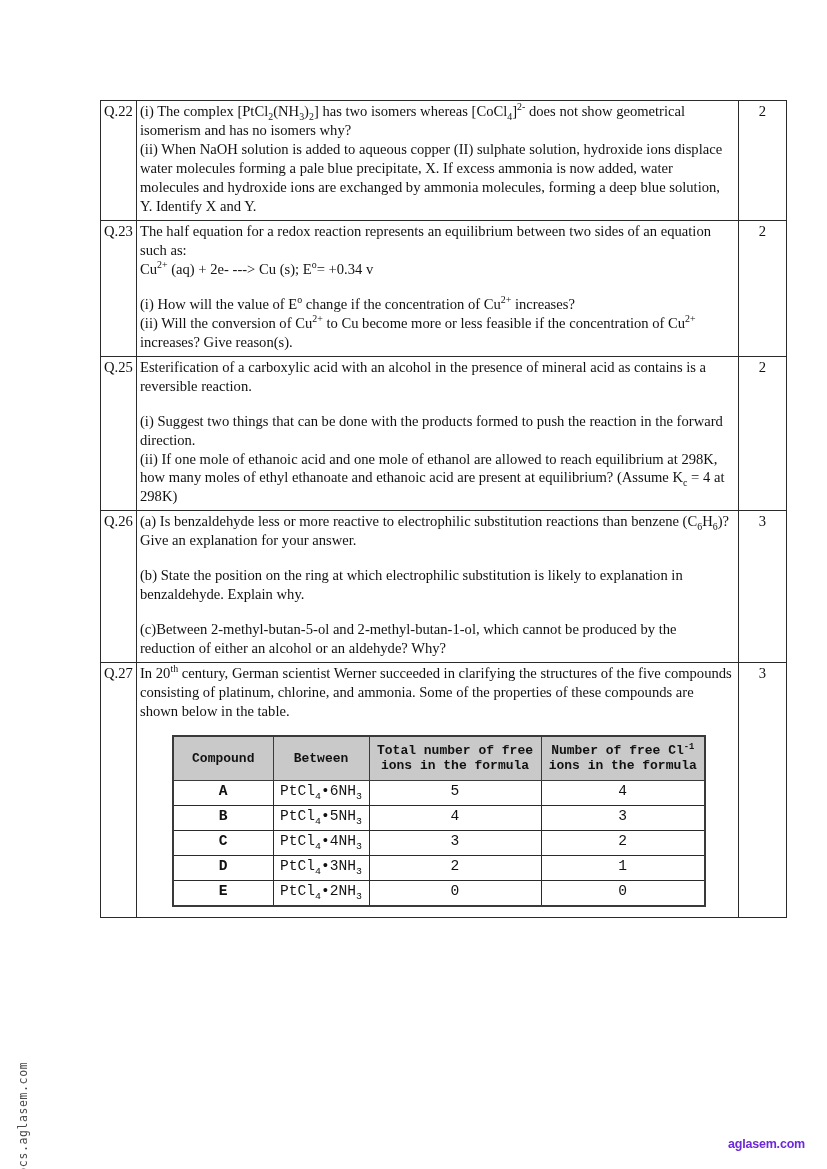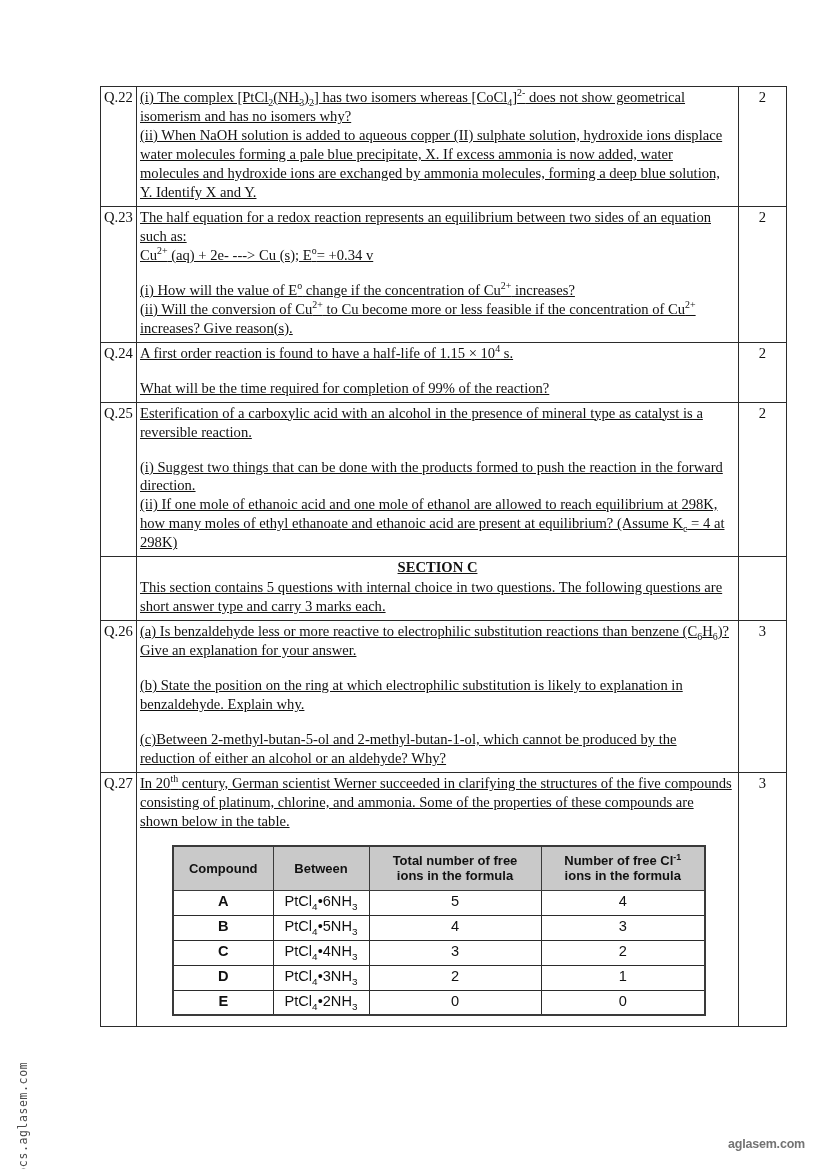--- a/index.html
+++ b/index.html
@@ -38,29 +38,29 @@
   }
 
   
   #brand {
     position: absolute;
     right: 22px;
     bottom: 18px;
     font-family: "Liberation Sans", "DejaVu Sans", sans-serif;
     font-weight: bold;
     font-size: 12.5px;
-    color: #737373;
+    color: #6d28d9;
     letter-spacing: -0.2px;
   }
 
   
   #paper {
     position: absolute;
     left: 100px;
-    top: 86px;
+    top: 100px;
     width: 686px;
     border-collapse: collapse;
     table-layout: fixed;
   }
   #paper td {
     border: 1px solid #2b2b2b;
     vertical-align: top;
     padding: 1px 3px 4px 3px;
     font-size: 14.6px;
     line-height: 1.30;
@@ -74,21 +74,20 @@
     padding-left: 2px;
     padding-right: 0;
     white-space: nowrap;
   }
   td.marks {
     text-align: center;
     padding-top: 2px;
   }
   td.body p {
     margin: 0;
-    text-decoration: underline;
   }
   td.body p.gap {
     margin-top: 16px;
   }
   .section-title {
     text-align: center;
     font-weight: bold;
     margin: 0 0 1px 0 !important;
   }
   sup { font-size: 0.68em; vertical-align: super; line-height: 0; }
@@ -96,21 +95,21 @@
 
   
   .inner-wrap {
     margin: 14px 0 6px 32px;
   }
   table.datatable {
     border-collapse: collapse;
     table-layout: fixed;
     width: 534px;
     border: 2px solid #3a3a3a;
-    font-family: Liberation Sans, sans-serif;
+    font-family: Liberation Mono, monospace;
   }
   table.datatable th,
   table.datatable td {
     border: 1px solid #3a3a3a;
     text-align: center;
     font-size: 13px;
     padding: 4px 2px;
     line-height: 1.18;
     color: #111;
   }
@@ -156,43 +155,27 @@
         <td class="qno">Q.23</td>
         <td class="body">
           <p>The half equation for a redox reaction represents an equilibrium between two sides of an equation such as:</p>
           <p>Cu<sup>2+</sup> (aq) + 2e- ---&gt; Cu (s); E<sup>o</sup>= +0.34 v</p>
           <p class="gap">(i) How will the value of E<sup>o</sup> change if the concentration of Cu<sup>2+</sup> increases?</p>
           <p>(ii) Will the conversion of Cu<sup>2+</sup> to Cu become more or less feasible if the concentration of Cu<sup>2+</sup> increases? Give reason(s).</p>
         </td>
         <td class="marks">2</td>
       </tr>
       <tr>
-        <td class="qno">Q.24</td>
-        <td class="body">
-          <p>A first order reaction is found to have a half-life of 1.15 × 10<sup>4</sup> s.</p>
-          <p class="gap">What will be the time required for completion of 99% of the reaction?</p>
-        </td>
-        <td class="marks">2</td>
-      </tr>
-      <tr>
         <td class="qno">Q.25</td>
         <td class="body">
-          <p>Esterification of a carboxylic acid with an alcohol in the presence of mineral type as catalyst is a reversible reaction.</p>
+          <p>Esterification of a carboxylic acid with an alcohol in the presence of mineral acid as contains is a reversible reaction.</p>
           <p class="gap">(i) Suggest two things that can be done with the products formed to push the reaction in the forward direction.</p>
           <p>(ii) If one mole of ethanoic acid and one mole of ethanol are allowed to reach equilibrium at 298K, how many moles of ethyl ethanoate and ethanoic acid are present at equilibrium? (Assume K<sub>c</sub> = 4 at 298K)</p>
         </td>
         <td class="marks">2</td>
-      </tr>
-      <tr>
-        <td class="qno"></td>
-        <td class="body">
-          <p class="section-title">SECTION C</p>
-          <p>This section contains 5 questions with internal choice in two questions. The following questions are short answer type and carry 3 marks each.</p>
-        </td>
-        <td class="marks"></td>
       </tr>
       <tr>
         <td class="qno">Q.26</td>
         <td class="body">
           <p>(a) Is benzaldehyde less or more reactive to electrophilic substitution reactions than benzene (C<sub>6</sub>H<sub>6</sub>)? Give an explanation for your answer.</p>
           <p class="gap">(b) State the position on the ring at which electrophilic substitution is likely to explanation in benzaldehyde. Explain why.</p>
           <p class="gap">(c)Between 2-methyl-butan-5-ol and 2-methyl-butan-1-ol, which cannot be produced by the reduction of either an alcohol or an aldehyde? Why?</p>
         </td>
         <td class="marks">3</td>
       </tr>

